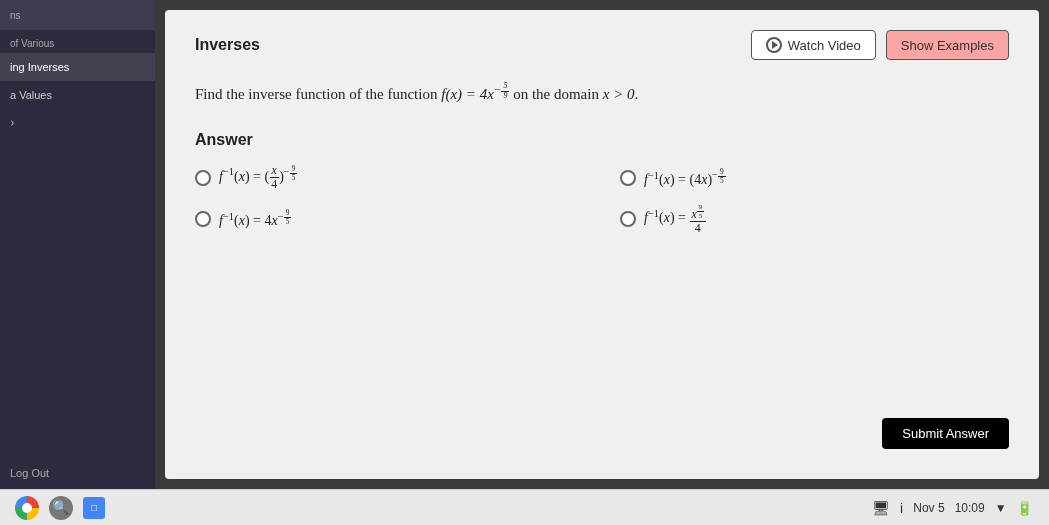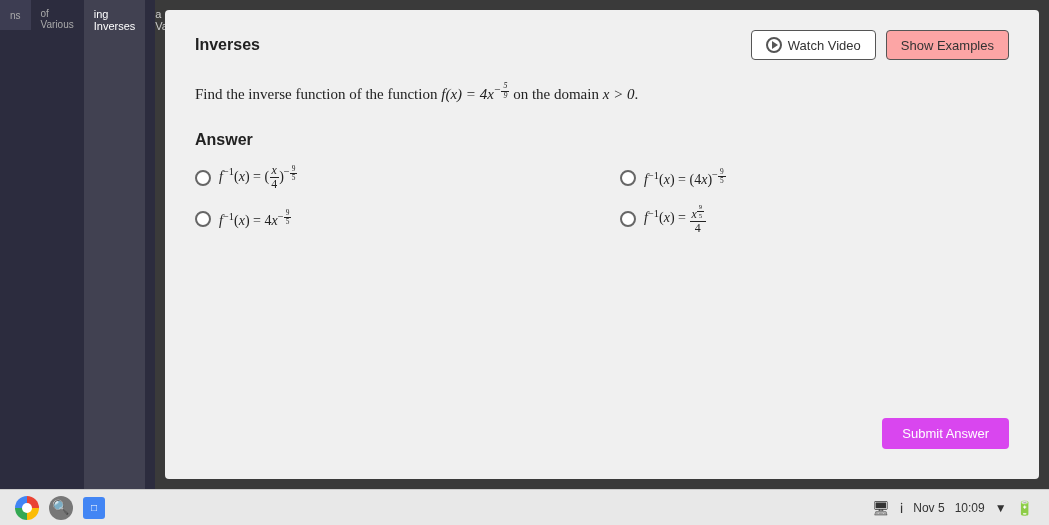--- a/index.html
+++ b/index.html
@@ -24,21 +24,21 @@
       display: flex;
       flex: 1;
       background: #3a3a3a;
     }
 
     
     .sidebar {
       width: 155px;
       background: #2c2c3e;
       display: flex;
-      flex-direction: row;
+      flex-direction: column;
       padding: 0;
     }
 
     .sidebar-top {
       height: 30px;
       background: #3d3d52;
       display: flex;
       align-items: center;
       padding: 0 10px;
     }
@@ -192,21 +192,21 @@
     }
 
     .option-text {
       font-family: 'Times New Roman', Times, serif;
       font-size: 14px;
       color: #222;
     }
 
     
     .submit-btn {
-      background: #d946ef;
+      background: #000000;
       color: white;
       border: none;
       padding: 8px 20px;
       border-radius: 4px;
       font-size: 13px;
       font-family: Arial, sans-serif;
       cursor: pointer;
       position: absolute;
       right: 30px;
       bottom: 30px;

